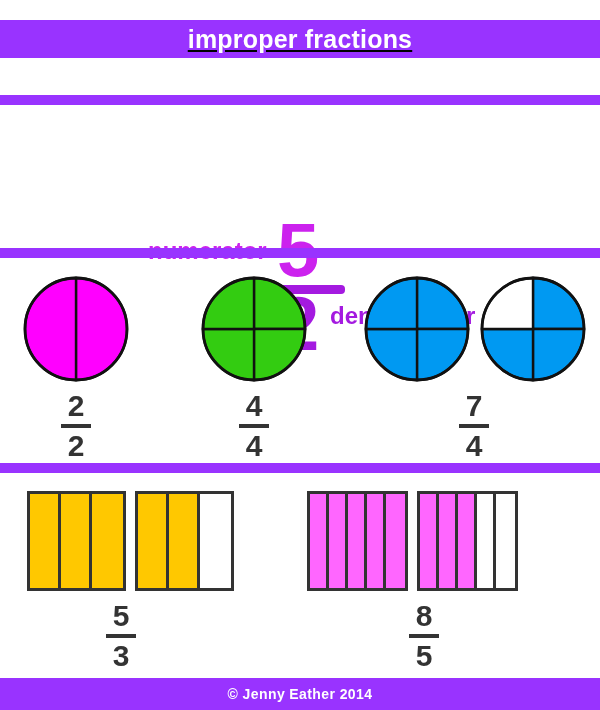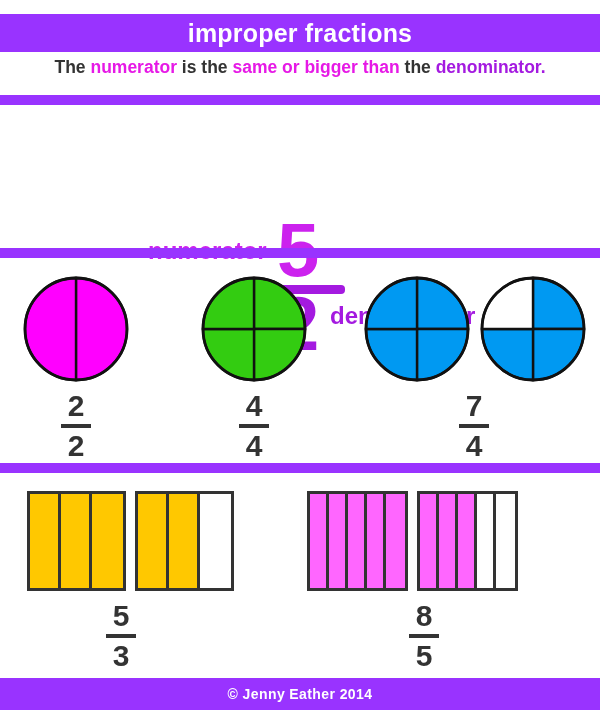--- a/index.html
+++ b/index.html
@@ -14,26 +14,27 @@
     position: relative;
     width: 600px;
     height: 710px;
     background: #ffffff;
     overflow: hidden;
   }
 
   
   .title-bar {
     position: absolute;
-    left: 0; top: 14px;
+    left: 0; top: 20px;
     width: 600px; height: 38px;
     background: #9933ff;
     display: flex;
     align-items: center;
     justify-content: center;
+    text-decoration: underline;
   }
   .title-text {
     color: #ffffff;
     font-size: 25px;
     font-weight: bold;
     letter-spacing: 0.2px;
   }
 
   
   .subtitle {
@@ -186,21 +187,20 @@
 </style>
 </head>
 <body>
 
 <div id="poster">
 
   <div class="title-bar">
     <span class="title-text">improper fractions</span>
   </div>
 
-  <div class="subtitle"><span class="w-dark">The </span><span class="w-magenta">numerator</span><span class="w-dark"> is the </span><span class="w-magenta">same or bigger than</span><span class="w-dark"> the </span><span class="w-purple">denominator.</span></div>
 
   <div class="divider" id="div1"></div>
 
   <div class="main-fraction">
     <span class="mf-num-label">numerator</span>
     <span class="mf-numerator">5</span>
     <span class="mf-bar"></span>
     <span class="mf-denominator">2</span>
     <span class="mf-den-label">denominator</span>
   </div>

